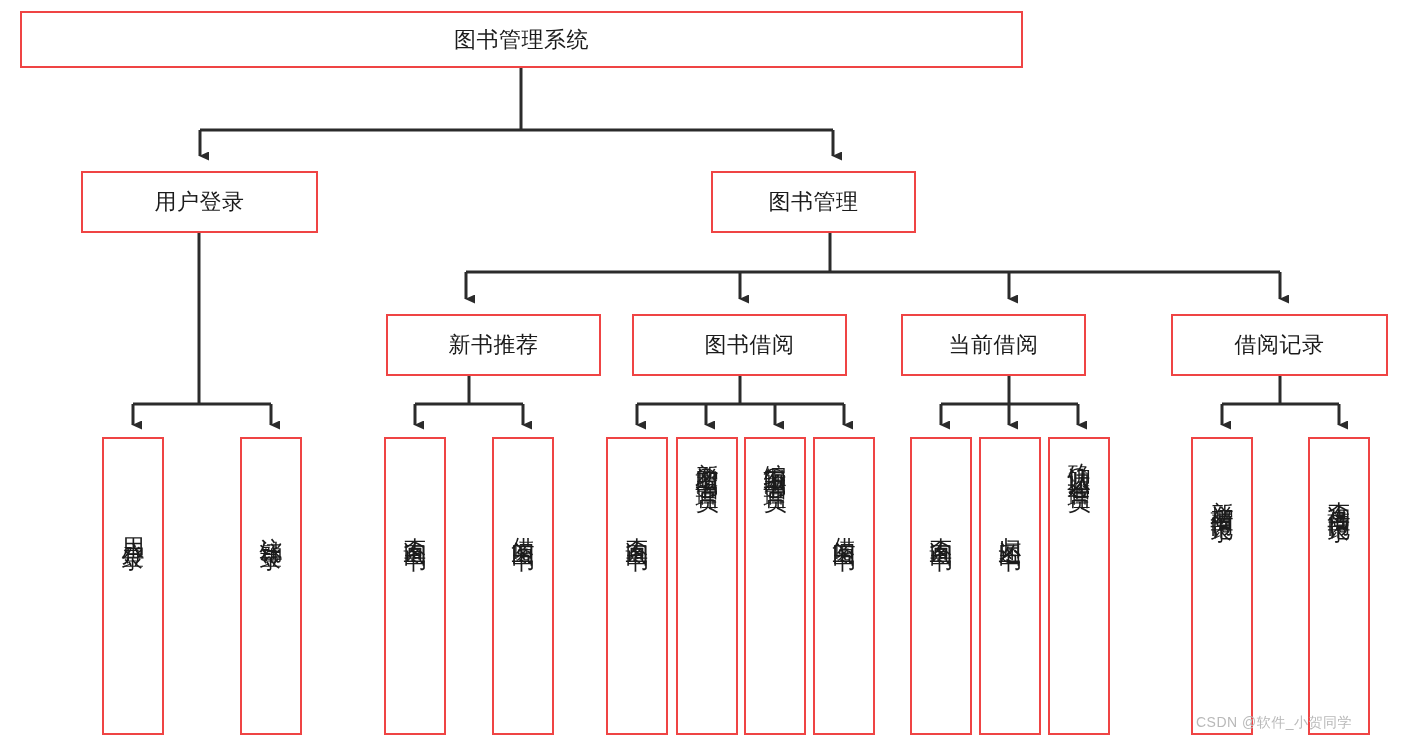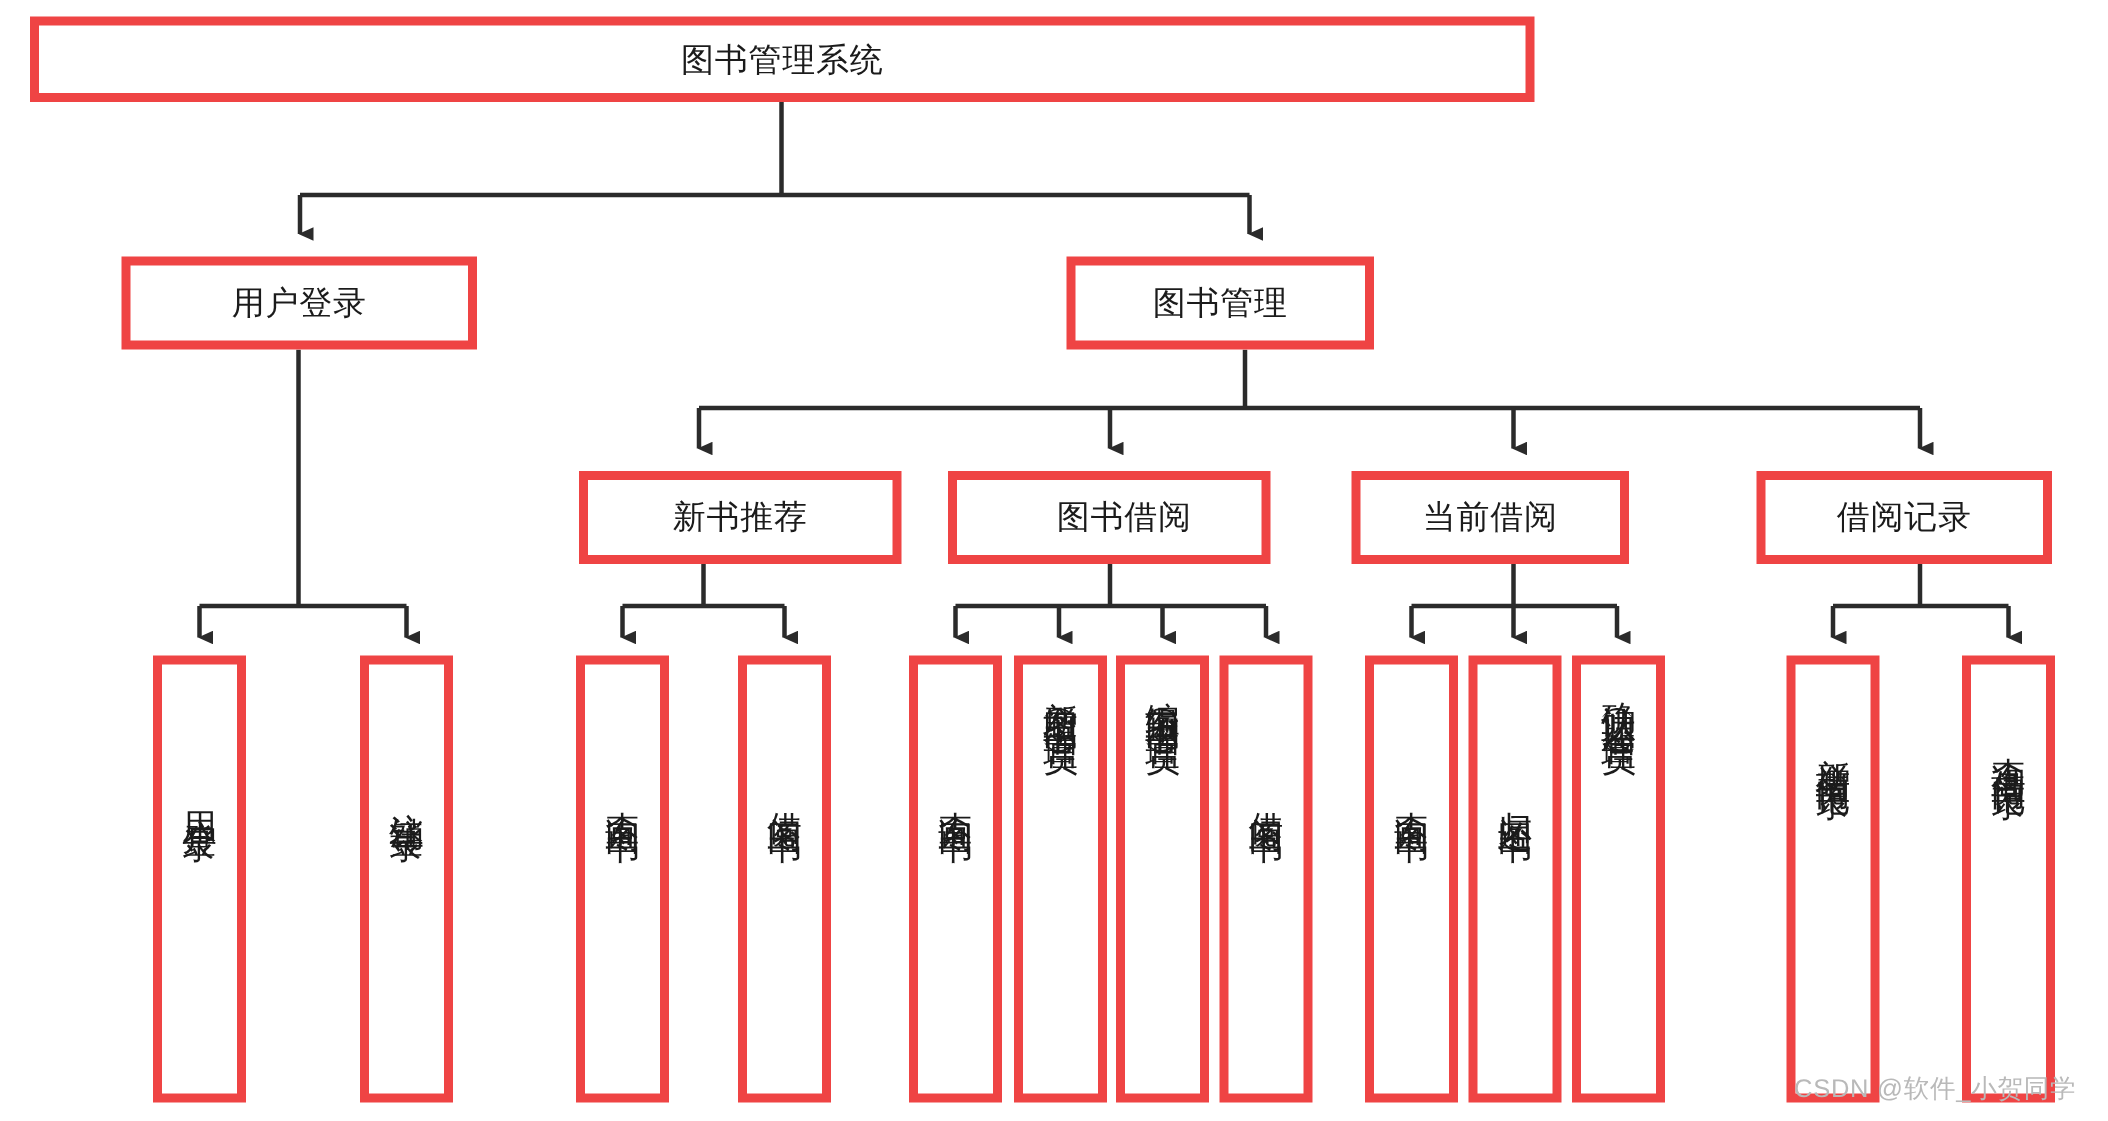--- a/index.html
+++ b/index.html
@@ -23,21 +23,21 @@
     left: 0;
     top: 0;
     width: 1405px;
     height: 747px;
     pointer-events: none;
   }
   .node {
     position: absolute;
     box-sizing: border-box;
     background: #ffffff;
-    border: 6px solid #ef4444;
+    border: 2px solid #ef4444;
     display: flex;
     align-items: center;
     justify-content: center;
     color: #1b1b1b;
     text-align: center;
   }
   .node-label {
     display: block;
     line-height: 1.18;
     letter-spacing: 0.5px;
@@ -59,21 +59,21 @@
   .node.vert .node-label {
     writing-mode: vertical-rl;
     text-orientation: upright;
     font-size: 23px;
     line-height: 1.0;
     letter-spacing: 4px;
     white-space: nowrap;
   }
   .watermark {
     position: absolute;
-    font-size: 17px;
+    font-size: 14px;
     color: #b9b9b9;
     white-space: nowrap;
     letter-spacing: 0.5px;
     font-family: "Liberation Sans", "DejaVu Sans", sans-serif;
   }
 </style>
 </head>
 <body>
 
 <div id="diagram-root">
@@ -141,21 +141,21 @@
 
   <div class="node horiz" style="left:362px; top:314px; width:215px; height:62px;margin-left:24px;">
     <span class="node-label">新书推荐</span>
   </div>
   <div class="node horiz" style="left:632px; top:314px; width:215px; height:62px;padding-left:20px;">
     <span class="node-label">图书借阅</span>
   </div>
   <div class="node horiz" style="left:901px; top:314px; width:185px; height:62px;">
     <span class="node-label">当前借阅</span>
   </div>
-  <div class="node horiz" style="left:1171px; top:314px; width:197px; height:62px;">
+  <div class="node horiz" style="left:1171px; top:314px; width:217px; height:62px;">
     <span class="node-label">借阅记录</span>
   </div>
 
   <div class="node vert" style="left:102px; top:437px; width:62px; height:298px; padding-top:80px;">
     <span class="node-label">用户登录</span>
   </div>
   <div class="node vert" style="left:240px; top:437px; width:62px; height:298px; padding-top:80px;">
     <span class="node-label">注销登录</span>
   </div>
 

